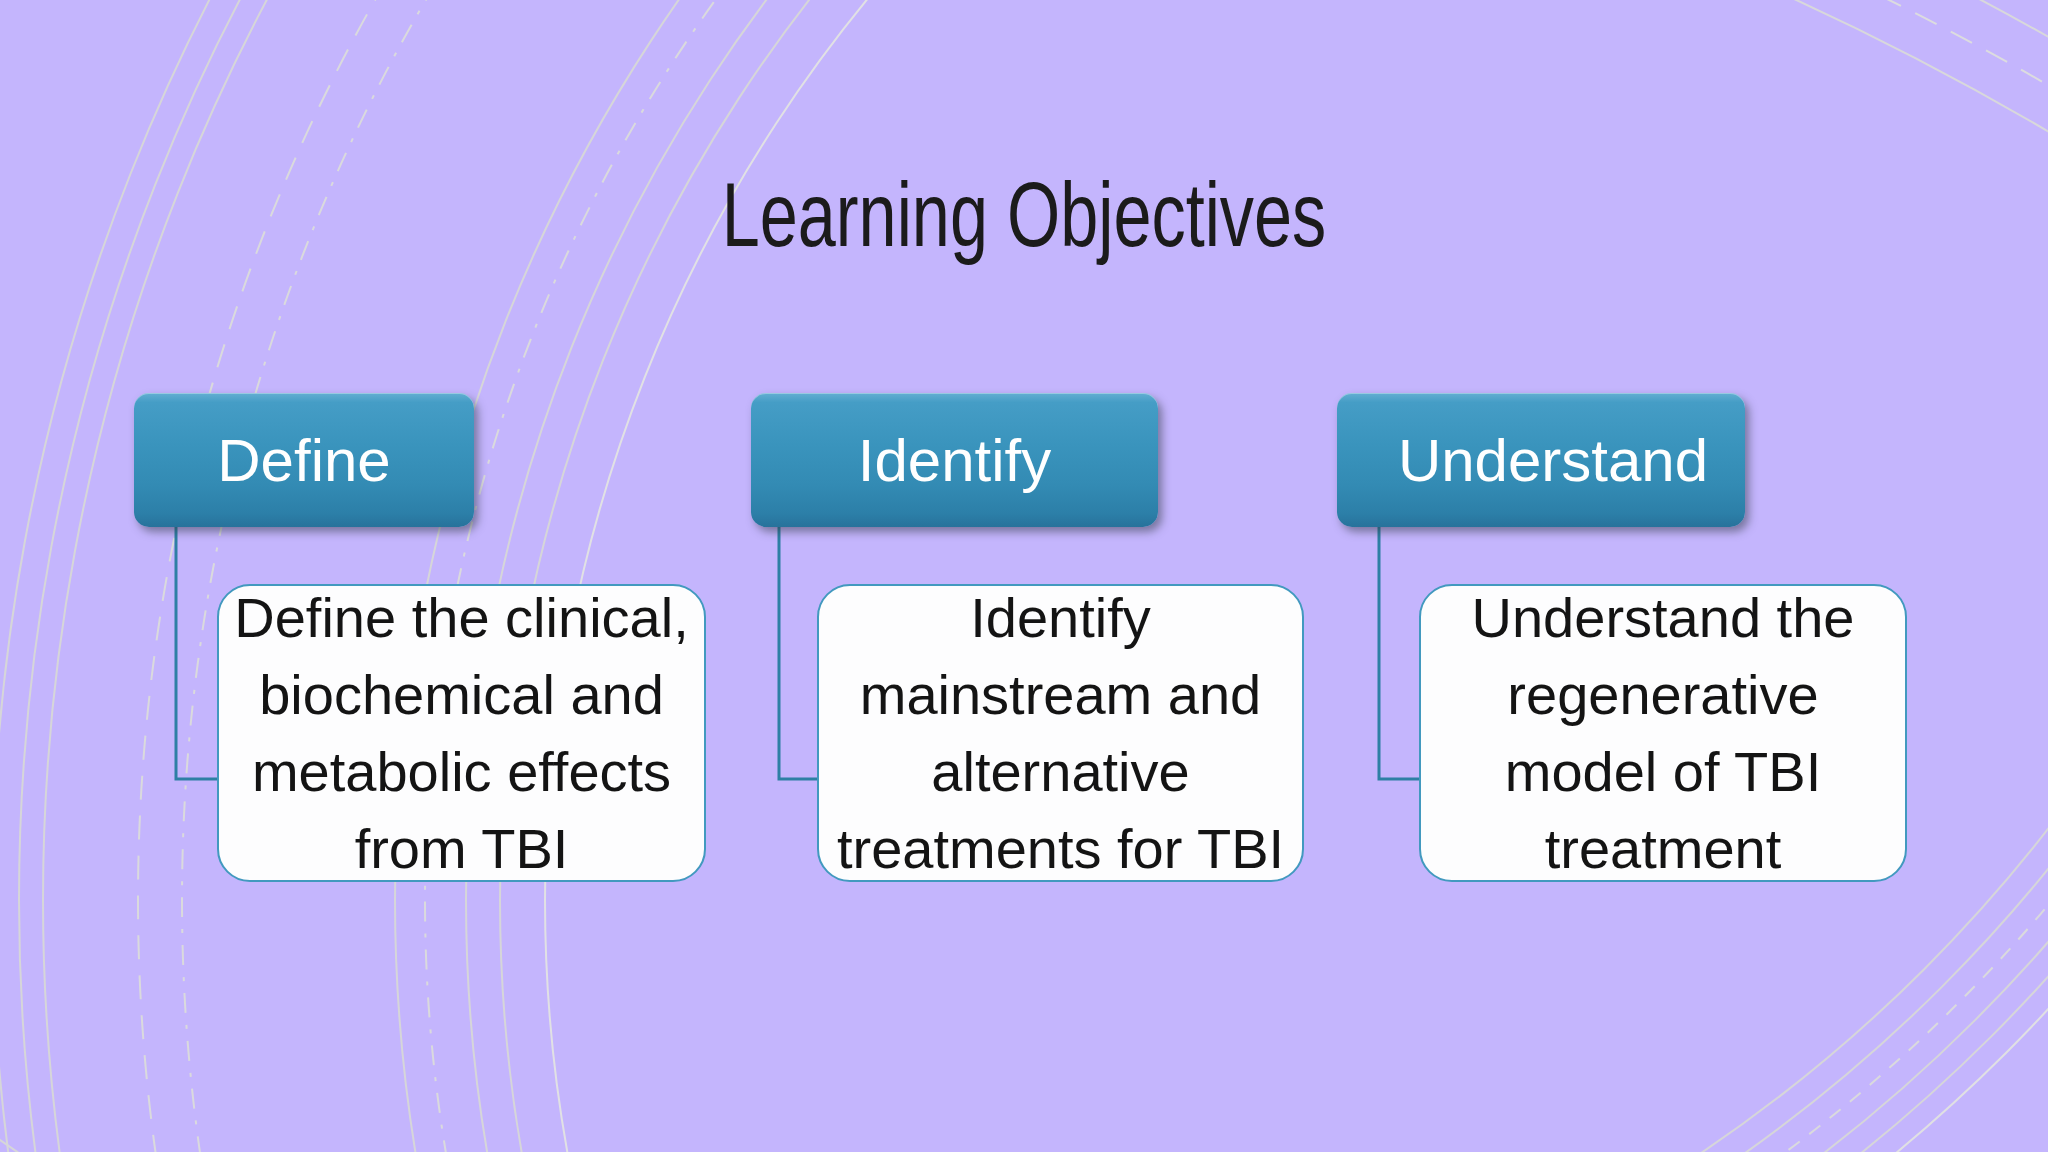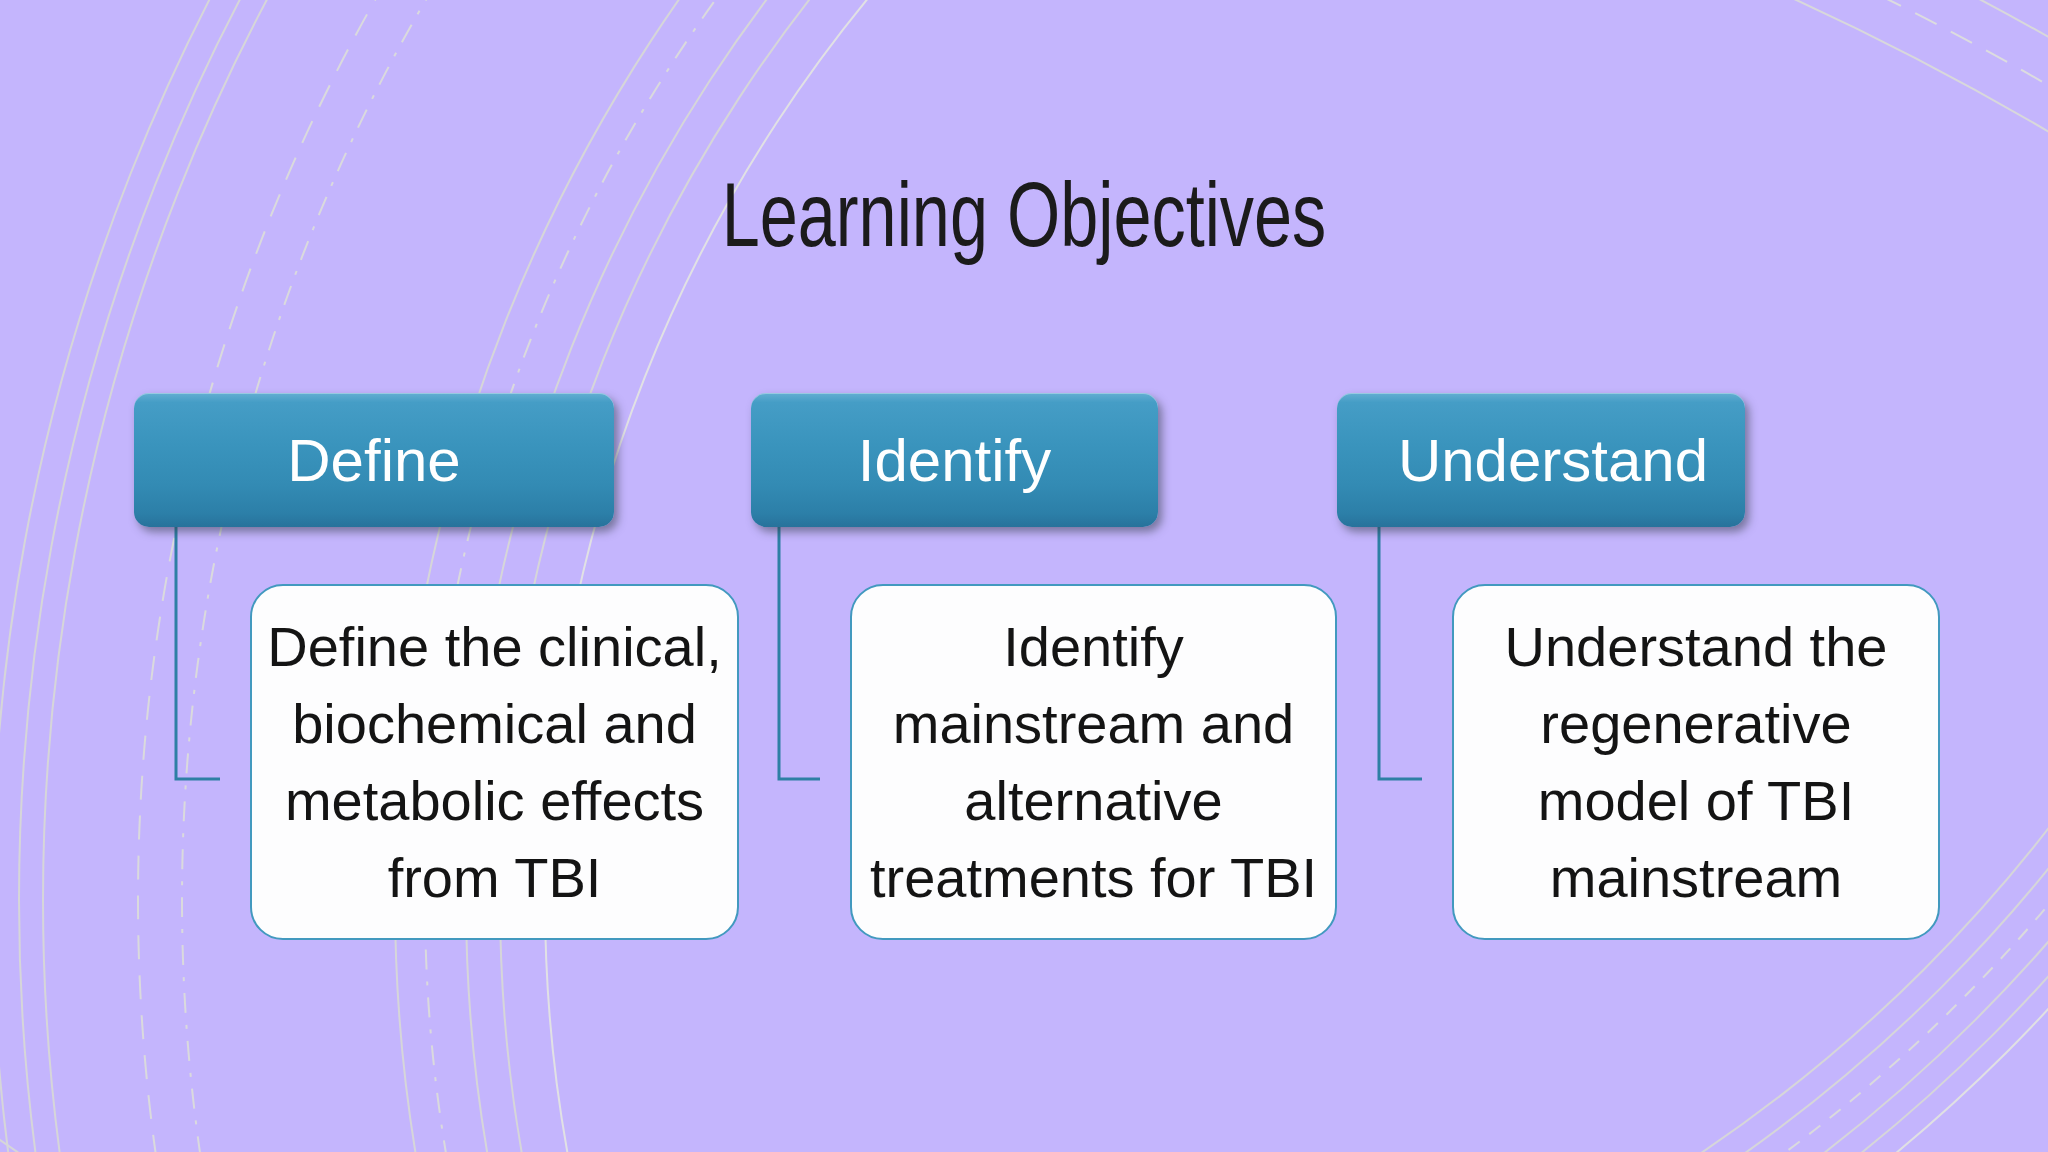--- a/index.html
+++ b/index.html
@@ -29,32 +29,32 @@
     position:absolute;
     top:393px;height:134px;
     box-sizing:border-box;
     border-radius:15px;
     display:flex;align-items:center;justify-content:center;
     color:#ffffff;
     font-size:60px;
     background:linear-gradient(180deg,#63afd2 0%,#459dc6 7%,#3a94bd 38%,#338bb4 68%,#2c7fa8 90%,#27729b 100%);
     box-shadow:4px 5px 8px rgba(45,55,65,0.5), inset 0 1px 0 rgba(255,255,255,0.35);
   }
-  .hdr1{left:134px;width:480px;}
+  .hdr1{left:134px;width:340px;}
   .hdr2{left:737px;width:407px;margin-left:14px;}
   .hdr3{left:1337px;width:408px;padding-left:24px;}
 
   .card{
     position:absolute;
-    top:584px;height:356px;
+    top:584px;height:298px;
     box-sizing:border-box;
     background:#fdfdfe;
     border:2px solid #4299bf;
     border-radius:33px;
-    display:flex;align-items:center;justify-content:center;margin-left:33px;
+    display:flex;align-items:center;justify-content:center;
   }
   .card1{left:217px;width:489px;}
   .card2{left:817px;width:487px;}
   .card3{left:1419px;width:488px;}
 
   .card p{
     width:470px;
     margin:0;
     text-align:center;
     font-size:56px;
@@ -116,16 +116,16 @@
     <span>Understand</span>
   </div>
 
   <div class="card card1">
     <p>Define the clinical, biochemical and metabolic effects from TBI</p>
   </div>
   <div class="card card2">
     <p>Identify mainstream and alternative treatments for TBI</p>
   </div>
   <div class="card card3">
-    <p>Understand the regenerative model of TBI mainstream</p>
+    <p>Understand the regenerative model of TBI treatment</p>
   </div>
 
 </div>
 
 </body></html>

